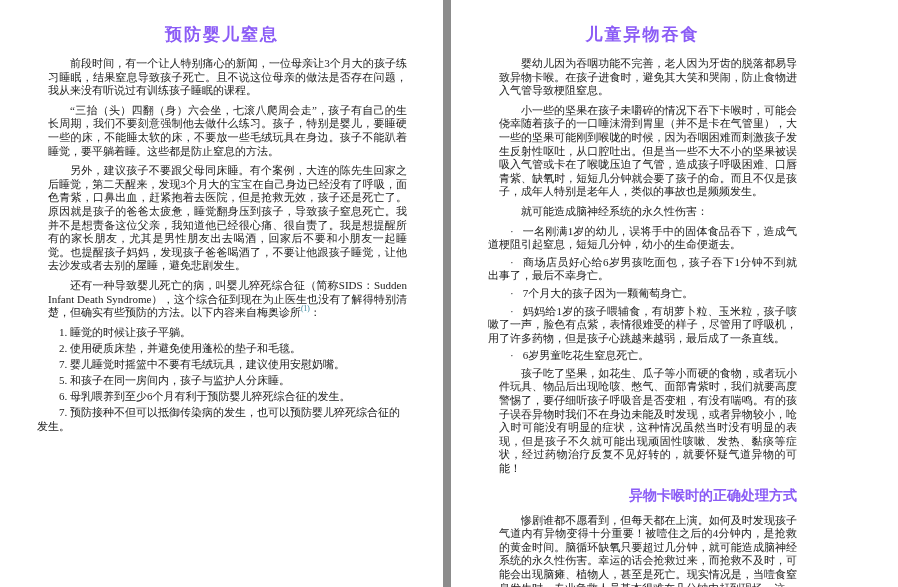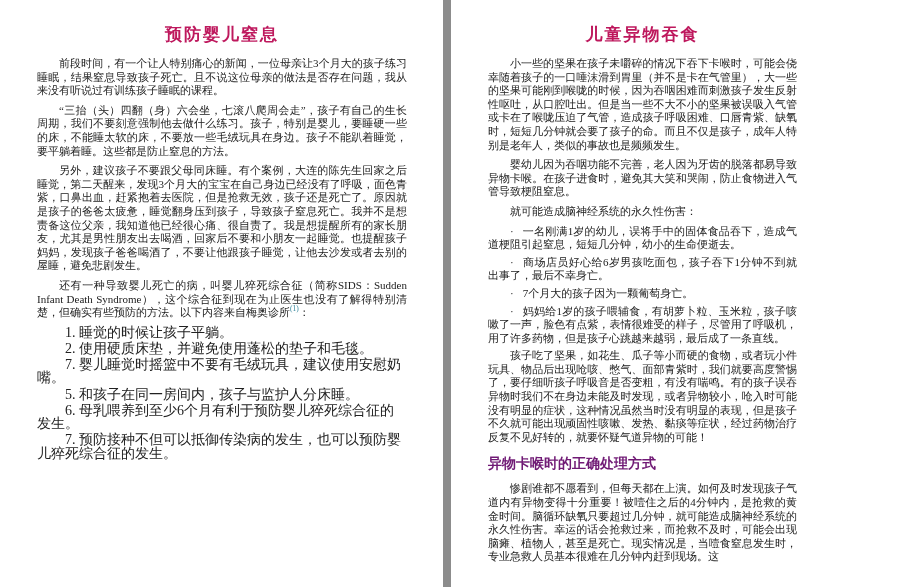--- a/index.html
+++ b/index.html
@@ -12,44 +12,44 @@
   .page {
     background: #ffffff; box-sizing: border-box;
     color: #212121; overflow: hidden;
   }
   .page-left  { width: 443px; padding: 23px 36px 0 37px; }
   .page-right { width: 383px; padding: 23px 37px 8px 37px; }
   .divider { width: 8px; background: #8c8c8c; flex: 0 0 8px; }
 
   h1.page-title {
     font-size: 17px; font-weight: bold; text-align: center;
-    margin: 0 0 11px 0; letter-spacing: 2px; color: #be185d;
+    margin: 0 0 11px 0; letter-spacing: 2px; color: #8b5cf6;
   }
   p.body {
     font-size: 11px; line-height: 13.6px; text-align: justify;
-    text-indent: 2em; margin: 0 0 6px 0;
+    text-indent: 2em; margin: 0 0 6px 11px;
   }
   p.list-item {
-    font-size: 14px; line-height: 13.6px;
+    font-size: 11px; line-height: 13.6px;
     text-indent: 2em; margin: 0 0 2.5px 0;
   }
   p.bullet-item {
     font-size: 11px; line-height: 13.6px; text-align: justify;
     text-indent: 2em; margin: 0 0 4px 0;
   }
   .bullet-dot { margin-right: 9px; }
   sup.fn-ref {
     color: #31849b; font-size: 7.5px; vertical-align: super; line-height: 0;
   }
   p.footnote {
     font-size: 9px; line-height: 12px; margin: 5px 0 0 0; text-indent: 0;
   }
   .fn-marker { color: #31849b; margin-right: 9px; }
   h2.section-heading {
-    font-size: 14px; font-weight: bold; margin: 11px 0 9px 0; color: #701a75;
+    font-size: 14px; font-weight: bold; margin: 11px 0 9px 0; color: #8b5cf6; text-align: right;
   }
 </style>
 </head>
 <body>
 
 <div class="spread">
 
   <div class="page page-left">
     <h1 class="page-title">预防婴儿窒息</h1>
 
@@ -66,28 +66,29 @@
     <p class="list-item">6. 母乳喂养到至少6个月有利于预防婴儿猝死综合征的发生。</p>
     <p class="list-item">7. 预防接种不但可以抵御传染病的发生，也可以预防婴儿猝死综合征的发生。</p>
 
   </div>
 
   <div class="divider"></div>
 
   <div class="page page-right">
     <h1 class="page-title">儿童异物吞食</h1>
 
+    <p class="body">婴幼儿因为吞咽功能不完善，老人因为牙齿的脱落都易导致异物卡喉。在孩子进食时，避免其大笑和哭闹，防止食物进入气管导致梗阻窒息。</p>
     <p class="body">小一些的坚果在孩子未嚼碎的情况下吞下卡喉时，可能会侥幸随着孩子的一口唾沫滑到胃里（并不是卡在气管里），大一些的坚果可能刚到喉咙的时候，因为吞咽困难而刺激孩子发生反射性呕吐，从口腔吐出。但是当一些不大不小的坚果被误吸入气管或卡在了喉咙压迫了气管，造成孩子呼吸困难、口唇青紫、缺氧时，短短几分钟就会要了孩子的命。而且不仅是孩子，成年人特别是老年人，类似的事故也是频频发生。</p>
-    <p class="body">婴幼儿因为吞咽功能不完善，老人因为牙齿的脱落都易导致异物卡喉。在孩子进食时，避免其大笑和哭闹，防止食物进入气管导致梗阻窒息。</p>
     <p class="body">就可能造成脑神经系统的永久性伤害：</p>
 
     <p class="bullet-item"><span class="bullet-dot">·</span><span>一名刚满1岁的幼儿，误将手中的固体食品吞下，造成气道梗阻引起窒息，短短几分钟，幼小的生命便逝去。</span></p>
     <p class="bullet-item"><span class="bullet-dot">·</span><span>商场店员好心给6岁男孩吃面包，孩子吞下1分钟不到就出事了，最后不幸身亡。</span></p>
     <p class="bullet-item"><span class="bullet-dot">·</span><span>7个月大的孩子因为一颗葡萄身亡。</span></p>
     <p class="bullet-item"><span class="bullet-dot">·</span><span>妈妈给1岁的孩子喂辅食，有胡萝卜粒、玉米粒，孩子咳嗽了一声，脸色有点紫，表情很难受的样子，尽管用了呼吸机，用了许多药物，但是孩子心跳越来越弱，最后成了一条直线。</span></p>
+    <p class="bullet-item"><span class="bullet-dot">·</span><span>6岁男童吃花生窒息死亡。</span></p>
 
     <p class="body">孩子吃了坚果，如花生、瓜子等小而硬的食物，或者玩小件玩具、物品后出现呛咳、憋气、面部青紫时，我们就要高度警惕了，要仔细听孩子呼吸音是否变粗，有没有喘鸣。有的孩子误吞异物时我们不在身边未能及时发现，或者异物较小，呛入时可能没有明显的症状，这种情况虽然当时没有明显的表现，但是孩子不久就可能出现顽固性咳嗽、发热、黏痰等症状，经过药物治疗反复不见好转的，就要怀疑气道异物的可能！</p>
 
     <h2 class="section-heading">异物卡喉时的正确处理方式</h2>
 
     <p class="body">惨剧谁都不愿看到，但每天都在上演。如何及时发现孩子气道内有异物变得十分重要！被噎住之后的4分钟内，是抢救的黄金时间。脑循环缺氧只要超过几分钟，就可能造成脑神经系统的永久性伤害。幸运的话会抢救过来，而抢救不及时，可能会出现脑瘫、植物人，甚至是死亡。现实情况是，当噎食窒息发生时，专业急救人员基本很难在几分钟内赶到现场。这</p>
   </div>
 
 </div>
 

